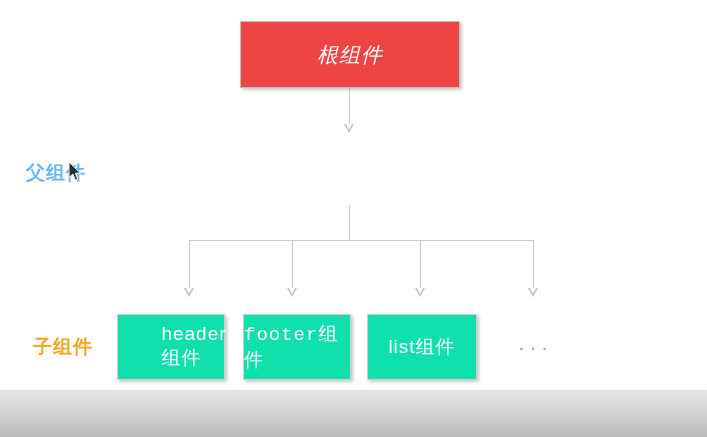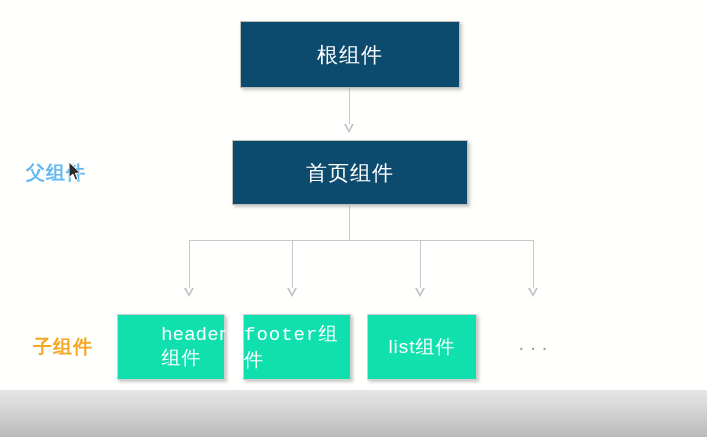--- a/index.html
+++ b/index.html
@@ -21,23 +21,24 @@
     position: absolute;
     box-sizing: border-box;
     display: flex;
     align-items: center;
     justify-content: center;
     color: #ffffff;
     letter-spacing: 1px;
     user-select: none;
   }
   .node-orange {
-    background: #0c4a6e;
+    background: #ef4444;
     border: 1px solid #bfbfbf;
     box-shadow: 2px 2px 3px rgba(130,130,130,0.45);
+    font-style: italic;
   }
   .node-green {
     background: #10e0ae;
     border: 1px solid #cfcfcf;
     box-shadow: 2px 2px 3px rgba(130,130,130,0.45);
   }
 
   #node-root   { left: 240px; top: 21px;  width: 220px; height: 67px; font-size: 21px; }
   #node-home   { left: 232px; top: 140px; width: 236px; height: 65px; font-size: 21px; }
 
@@ -153,21 +154,20 @@
   <div class="vline leg" id="leg-3"></div>
   <div class="vline leg" id="leg-4"></div>
 
   <div class="arrowhead" id="arrow-c1"></div>
   <div class="arrowhead" id="arrow-c2"></div>
   <div class="arrowhead" id="arrow-c3"></div>
   <div class="arrowhead" id="arrow-c4"></div>
 
   <div class="node node-orange" id="node-root">根组件</div>
 
-  <div class="node node-orange" id="node-home">首页组件</div>
 
   <div class="node node-green node-child" id="node-header">header组件</div>
 
   <div class="node node-green node-child" id="node-footer">footer组件</div>
 
   <div class="node node-green node-child" id="node-list">list组件</div>
 
   <div id="ellipsis">···</div>
 
   <div class="annot" id="label-parent">父组件</div>

